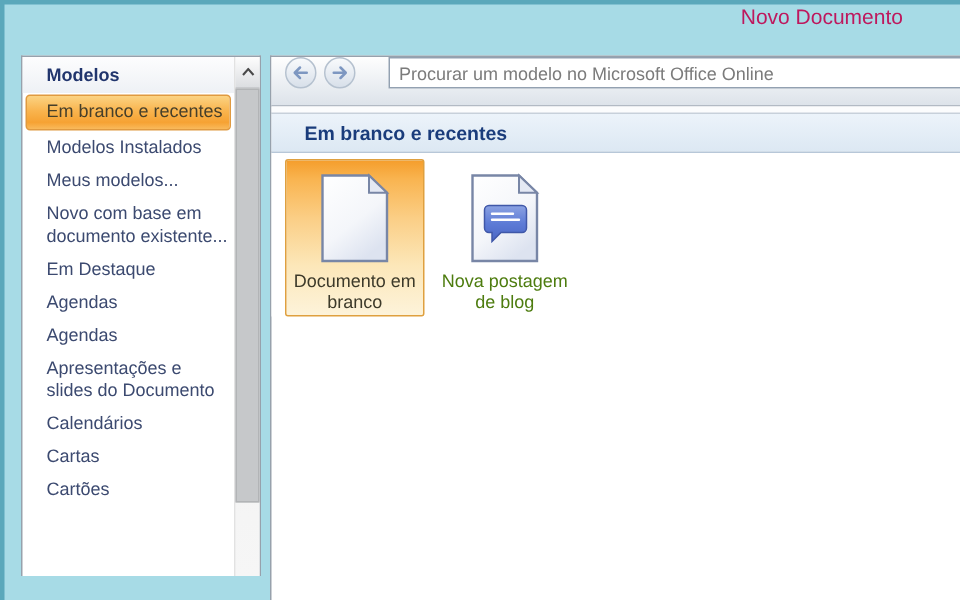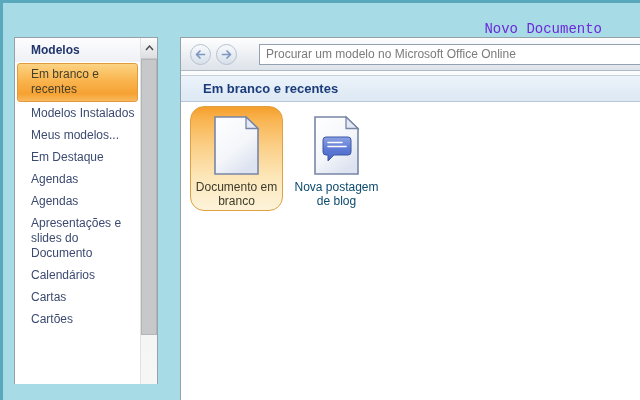--- a/index.html
+++ b/index.html
@@ -4,24 +4,24 @@
 <style>
   * { margin:0; padding:0; box-sizing:border-box; }
   html,body { width:640px; height:400px; overflow:hidden; }
   body { font-family:"Liberation Sans", sans-serif; position:relative; }
 
   .window { position:absolute; inset:0; background:#a7dbe6;
             border-top:3px solid #5aa8bb; border-left:3px solid #5aa8bb; }
 
   
   .titlebar { position:absolute; left:0; top:0; right:0; height:31px; }
-  .titlebar span { position:absolute; right:38px; top:18px; font-size:14px; color:#6d28d9;font-family:Liberation Mono, monospace; }
+  .titlebar span { position:absolute; right:38px; top:0; font-size:14px; color:#be185d; }
 
   
-  .sidebar { position:absolute; left:11px; top:34px; width:144px; bottom:16px;
+  .sidebar { position:absolute; left:11px; top:34px; width:160px; bottom:16px;
              background:#ffffff; border:1px solid #97a1ac; border-bottom:none;
              display:flex; }
   .nav { flex:1; overflow:hidden; }
   .nav-header { height:24px; line-height:24px; padding-left:16px;
                 font-size:12px; font-weight:bold; color:#21356d;
                 background:linear-gradient(#fdfdfe,#eef1f5); }
   .nav-item { padding:3px 2px 4px 16px; font-size:12px; line-height:15px; color:#3c4a70; cursor:default; }
   .nav-item.sel { margin:1px 2px 1px 2px; padding:3px 4px 4px 13px;
                   border:1px solid #e09a40; border-radius:3px;
                   background:linear-gradient(180deg,#fbd383 0%,#f9b44e 45%,#f6a233 80%,#f9b95b 100%);
@@ -35,60 +35,61 @@
   .scroll-up { position:absolute; top:0; left:0; right:0; height:21px;
                background:linear-gradient(#fdfdfd,#dcdee1); border-bottom:1px solid #c9cbce;
                display:flex; align-items:center; justify-content:center; }
   .scroll-thumb { position:absolute; top:21px; left:0; right:0; height:276px;
                   background:#c6c8ca; border:1px solid #b2b4b6; }
 
   
   .main { position:absolute; left:177px; top:34px; right:0; bottom:0;
           background:#ffffff; border-top:1px solid #97a1ac; border-left:1px solid #97a1ac; }
 
-  .toolbar { height:33px; display:flex; align-items:center; padding-left:9px;
+  .toolbar { height:33px; display:flex; padding-left:9px;
              background:linear-gradient(#fefefe,#dde3ea); border-bottom:1px solid #b2bac4; }
   .navbtn { width:21px; height:21px; border-radius:50%; margin-right:5px;
             background:linear-gradient(#f8fafc,#d8e0ea); border:1px solid #b5c1cf;
             display:flex; align-items:center; justify-content:center; }
   .search { flex:1; height:21px; margin-left:17px; margin-right:-2px;
             border:1px solid #93a1b1; padding:0 0 0 6px; font-size:12px;
             font-family:"Liberation Sans", sans-serif; color:#333; outline:none; }
   .search::placeholder { color:#7b7b7b; opacity:1; }
 
   .gapband { height:4px; background:#fbfcfd; }
   .section-header { height:27px; line-height:26px;
                     background:linear-gradient(#ecf3fa,#dce8f3);
                     border-top:1px solid #c7d0da; border-bottom:1px solid #b7c7d8;
                     padding-left:22px; font-size:13px; font-weight:bold; color:#1a3c7b; }
 
   .content { display:flex; padding:4px 0 0 9px; background:#fff; }
   .tile { width:93px; height:105px; margin-right:7px; display:flex; flex-direction:column;
-          align-items:center; border:1px solid transparent; border-radius:14px; cursor:default; }
+          align-items:center; border:1px solid transparent; border-radius:2px; cursor:default; }
   .tile.selected { border:1px solid #dfa03f;
                    background:linear-gradient(180deg,#f59e2c 0%,#f9b450 12%,#fbcf87 38%,#fce7b9 68%,#fdf3da 100%); }
   .tile svg { margin-top:8px; }
-  .tile-label { margin-top:4px; font-size:12px; line-height:14px; text-align:center; color:#0c4a6e; }
+  .tile-label { margin-top:4px; font-size:12px; line-height:14px; text-align:center; color:#4d7c0f; }
   .tile.selected .tile-label { color:#3d3a2a; }
 </style>
 </head>
 <body>
 
 <div class="window">
 
   <div class="titlebar">
     <span>Novo Documento</span>
   </div>
 
   <div class="sidebar">
     <div class="nav">
       <div class="nav-header">Modelos</div>
       <div class="nav-item sel">Em branco e recentes</div>
       <div class="nav-item">Modelos Instalados</div>
       <div class="nav-item">Meus modelos...</div>
+      <div class="nav-item">Novo com base em documento existente...</div>
       <div class="nav-item">Em Destaque</div>
       <div class="nav-item">Agendas</div>
       <div class="nav-item">Agendas</div>
       <div class="nav-item">Apresentações e slides do Documento</div>
       <div class="nav-item">Calendários</div>
       <div class="nav-item">Cartas</div>
       <div class="nav-item">Cartões</div>
 
     </div>
     <div class="vscroll">

